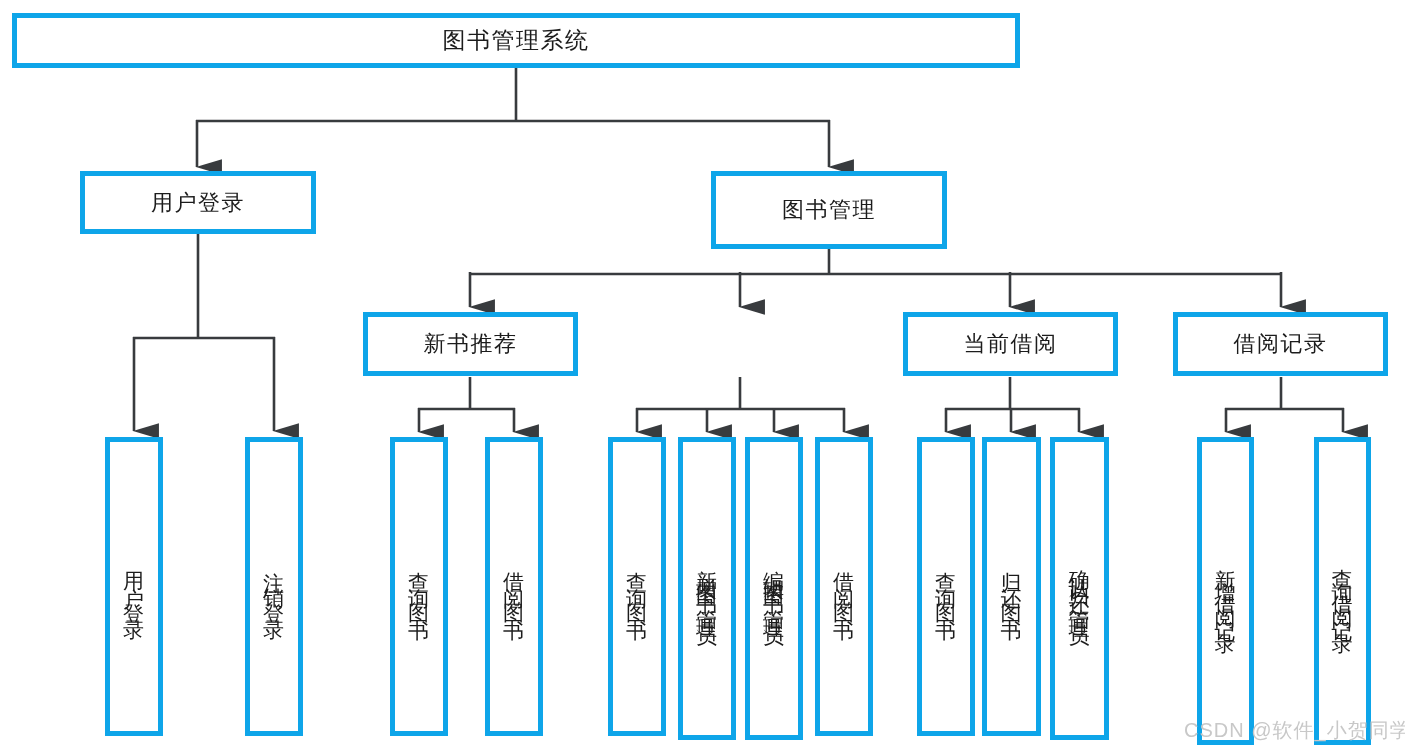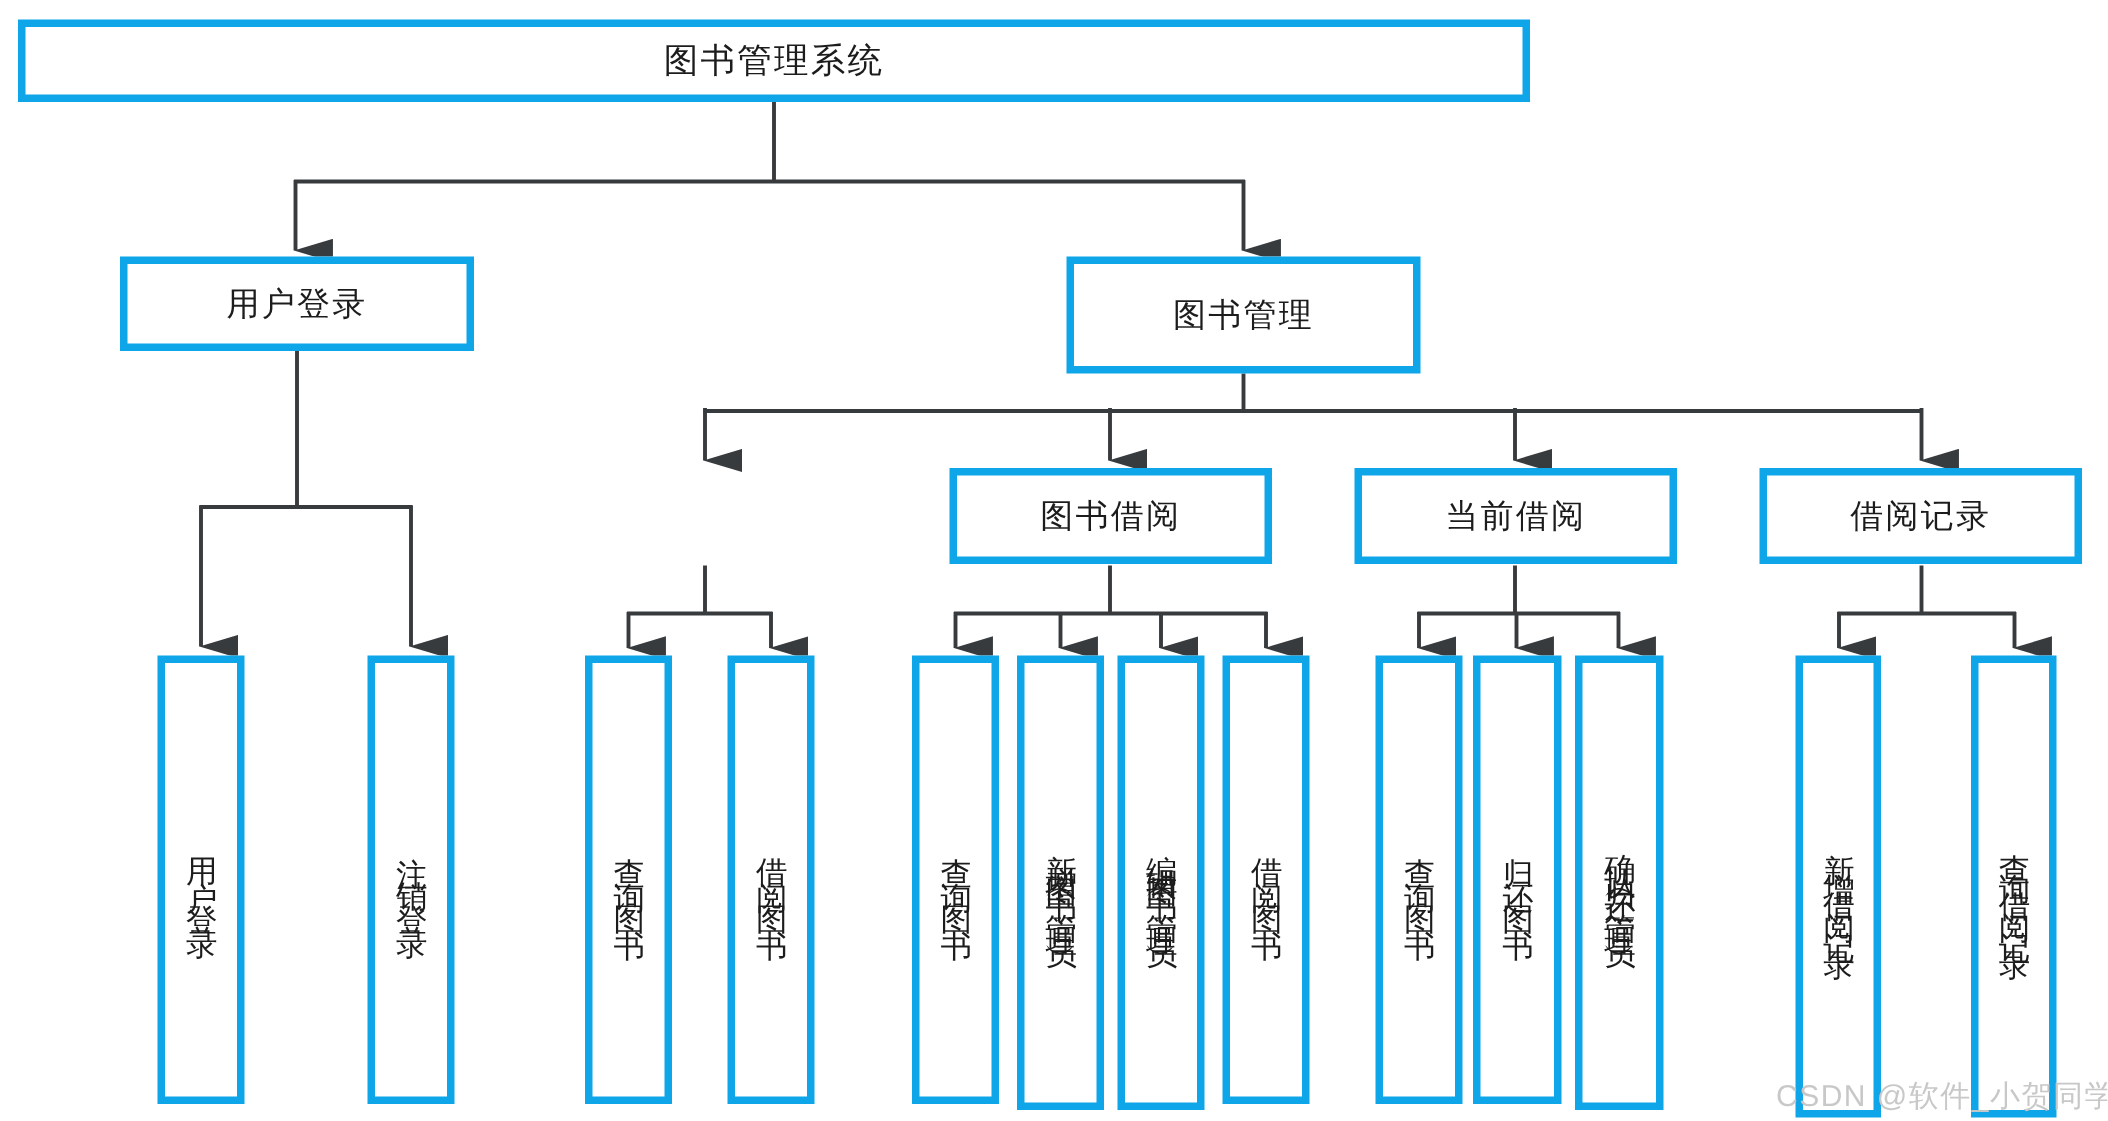--- a/index.html
+++ b/index.html
@@ -113,22 +113,22 @@
     <span>图书管理系统</span>
   </div>
 
   <div class="box hbox" style="left:80px; top:171px; width:236px; height:63px;">
     <span>用户登录</span>
   </div>
   <div class="box hbox" style="left:711px; top:171px; width:236px; height:78px;">
     <span>图书管理</span>
   </div>
 
-  <div class="box hbox" style="left:633px; top:312px; width:215px; height:64px;">
-    <span>图书借阅</span>
+  <div class="box hbox" style="left:363px; top:312px; width:215px; height:64px;">
+    <span>新书推荐</span>
   </div>
   <div class="box hbox" style="left:903px; top:312px; width:215px; height:64px;">
     <span>当前借阅</span>
   </div>
   <div class="box hbox" style="left:1173px; top:312px; width:215px; height:64px;align-items:center;">
     <span>借阅记录</span>
   </div>
 
   <div class="box vbox sp-l" style="left:105px; top:437px; width:58px; height:299px;">
     <span class="vtext">用户登录</span>

